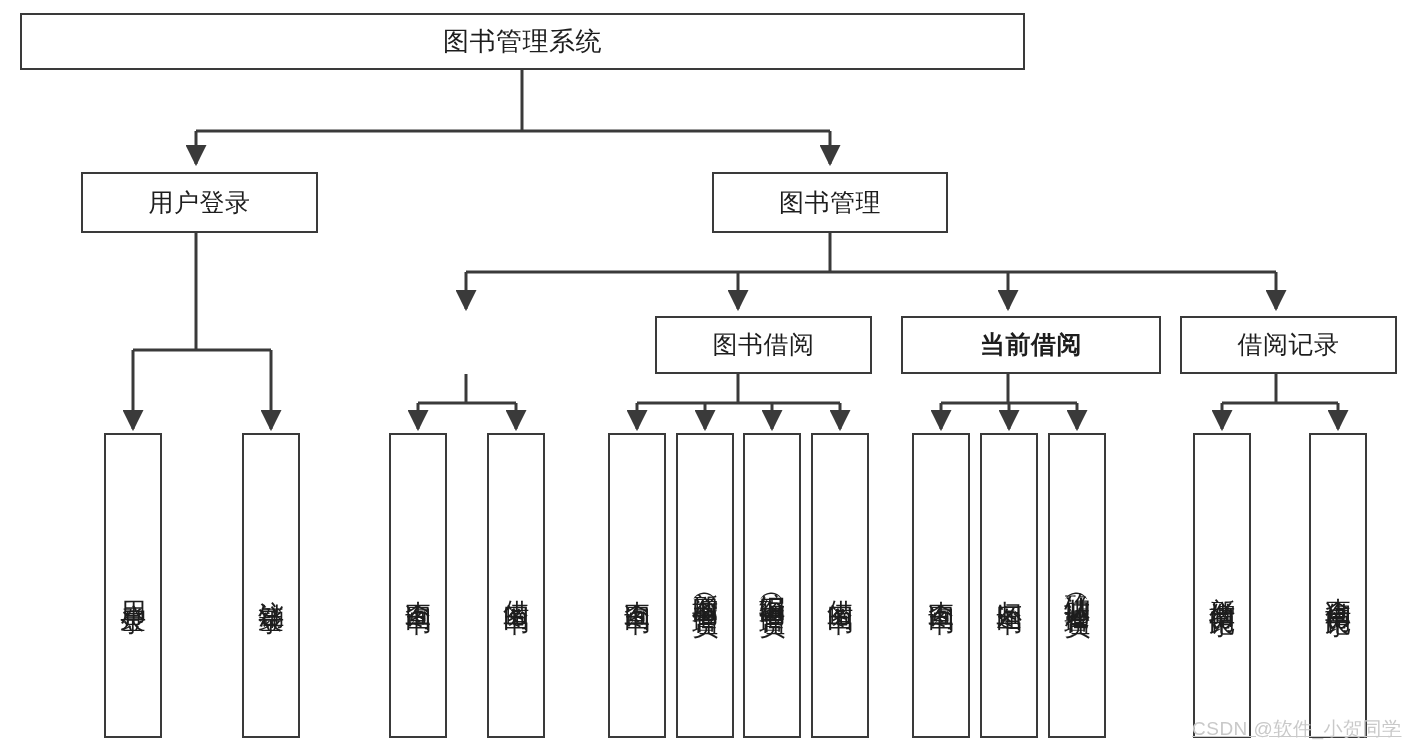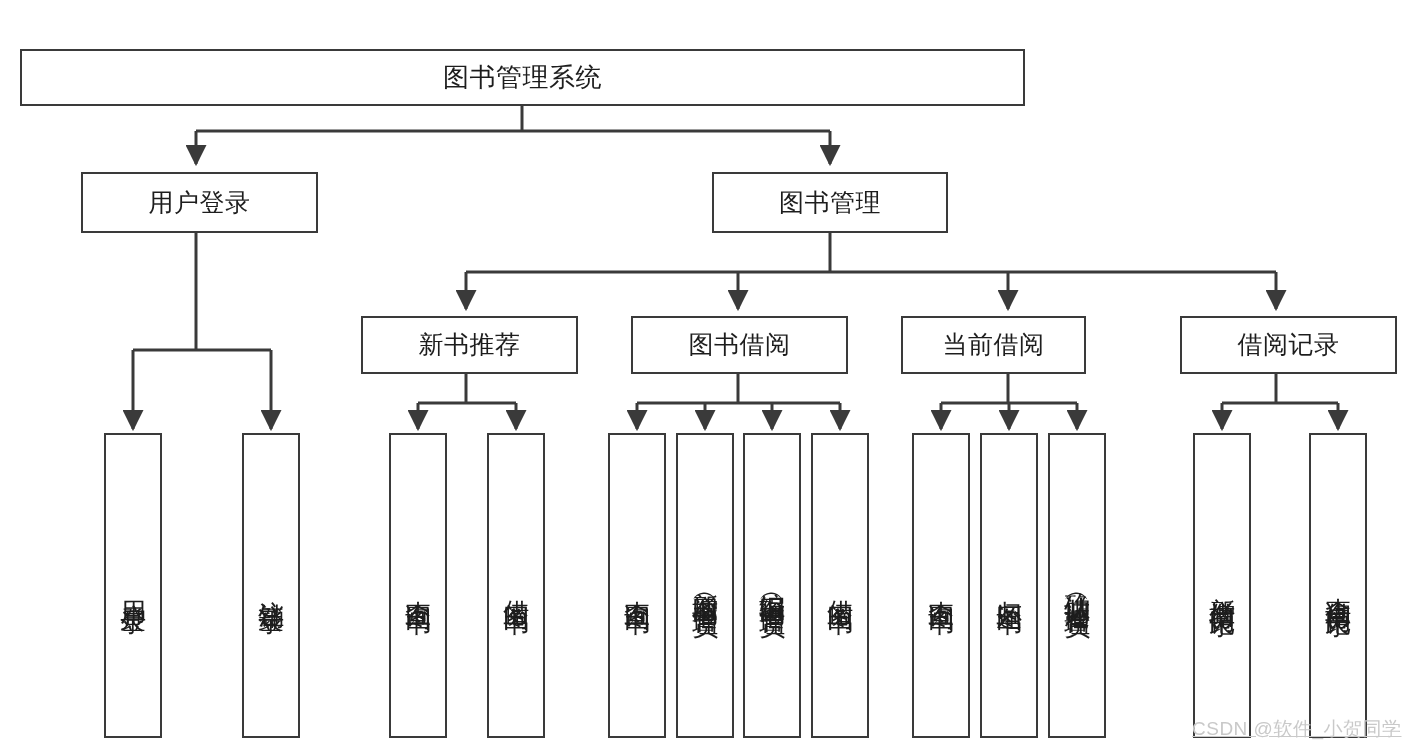--- a/index.html
+++ b/index.html
@@ -100,38 +100,35 @@
       <path d="M 1009 403 L 1009 429" marker-end="url(#arrow)"></path>
       <path d="M 1077 403 L 1077 429" marker-end="url(#arrow)"></path>
 
       <path d="M 1276 374 L 1276 403"></path>
       <path d="M 1222 403 L 1338 403"></path>
       <path d="M 1222 403 L 1222 429" marker-end="url(#arrow)"></path>
       <path d="M 1338 403 L 1338 429" marker-end="url(#arrow)"></path>
     </g>
   </svg>
 
-  <div class="node h root" style="left:20px;top:13px;width:1005px;height:57px;margin-top:36px;">
+  <div class="node h root" style="left:20px;top:13px;width:1005px;height:57px;">
     <span class="label">图书管理系统</span>
   </div>
 
   <div class="node h" style="left:81px;top:172px;width:237px;height:61px;">
     <span class="label">用户登录</span>
   </div>
   <div class="node h" style="left:712px;top:172px;width:236px;height:61px;">
     <span class="label">图书管理</span>
   </div>
 
-  <div class="node h" style="left:361px;top:316px;width:217px;height:58px;">
-    <span class="label">新书推荐</span>
-  </div>
-  <div class="node h" style="left:631px;top:316px;width:217px;height:58px;">
+  <div class="node h" style="left:655px;top:316px;width:217px;height:58px;">
     <span class="label">图书借阅</span>
   </div>
-  <div class="node h" style="left:901px;top:316px;width:185px;height:58px;">
+  <div class="node h" style="left:901px;top:316px;width:260px;height:58px;font-weight:bold;">
     <span class="label">当前借阅</span>
   </div>
   <div class="node h" style="left:1171px;top:316px;width:217px;height:58px;margin-left:9px;">
     <span class="label">借阅记录</span>
   </div>
 
   <div class="node v" style="left:104px;top:433px;width:58px;height:305px;">
     <span class="label">用户登录</span>
   </div>
   <div class="node v" style="left:242px;top:433px;width:58px;height:305px;">

